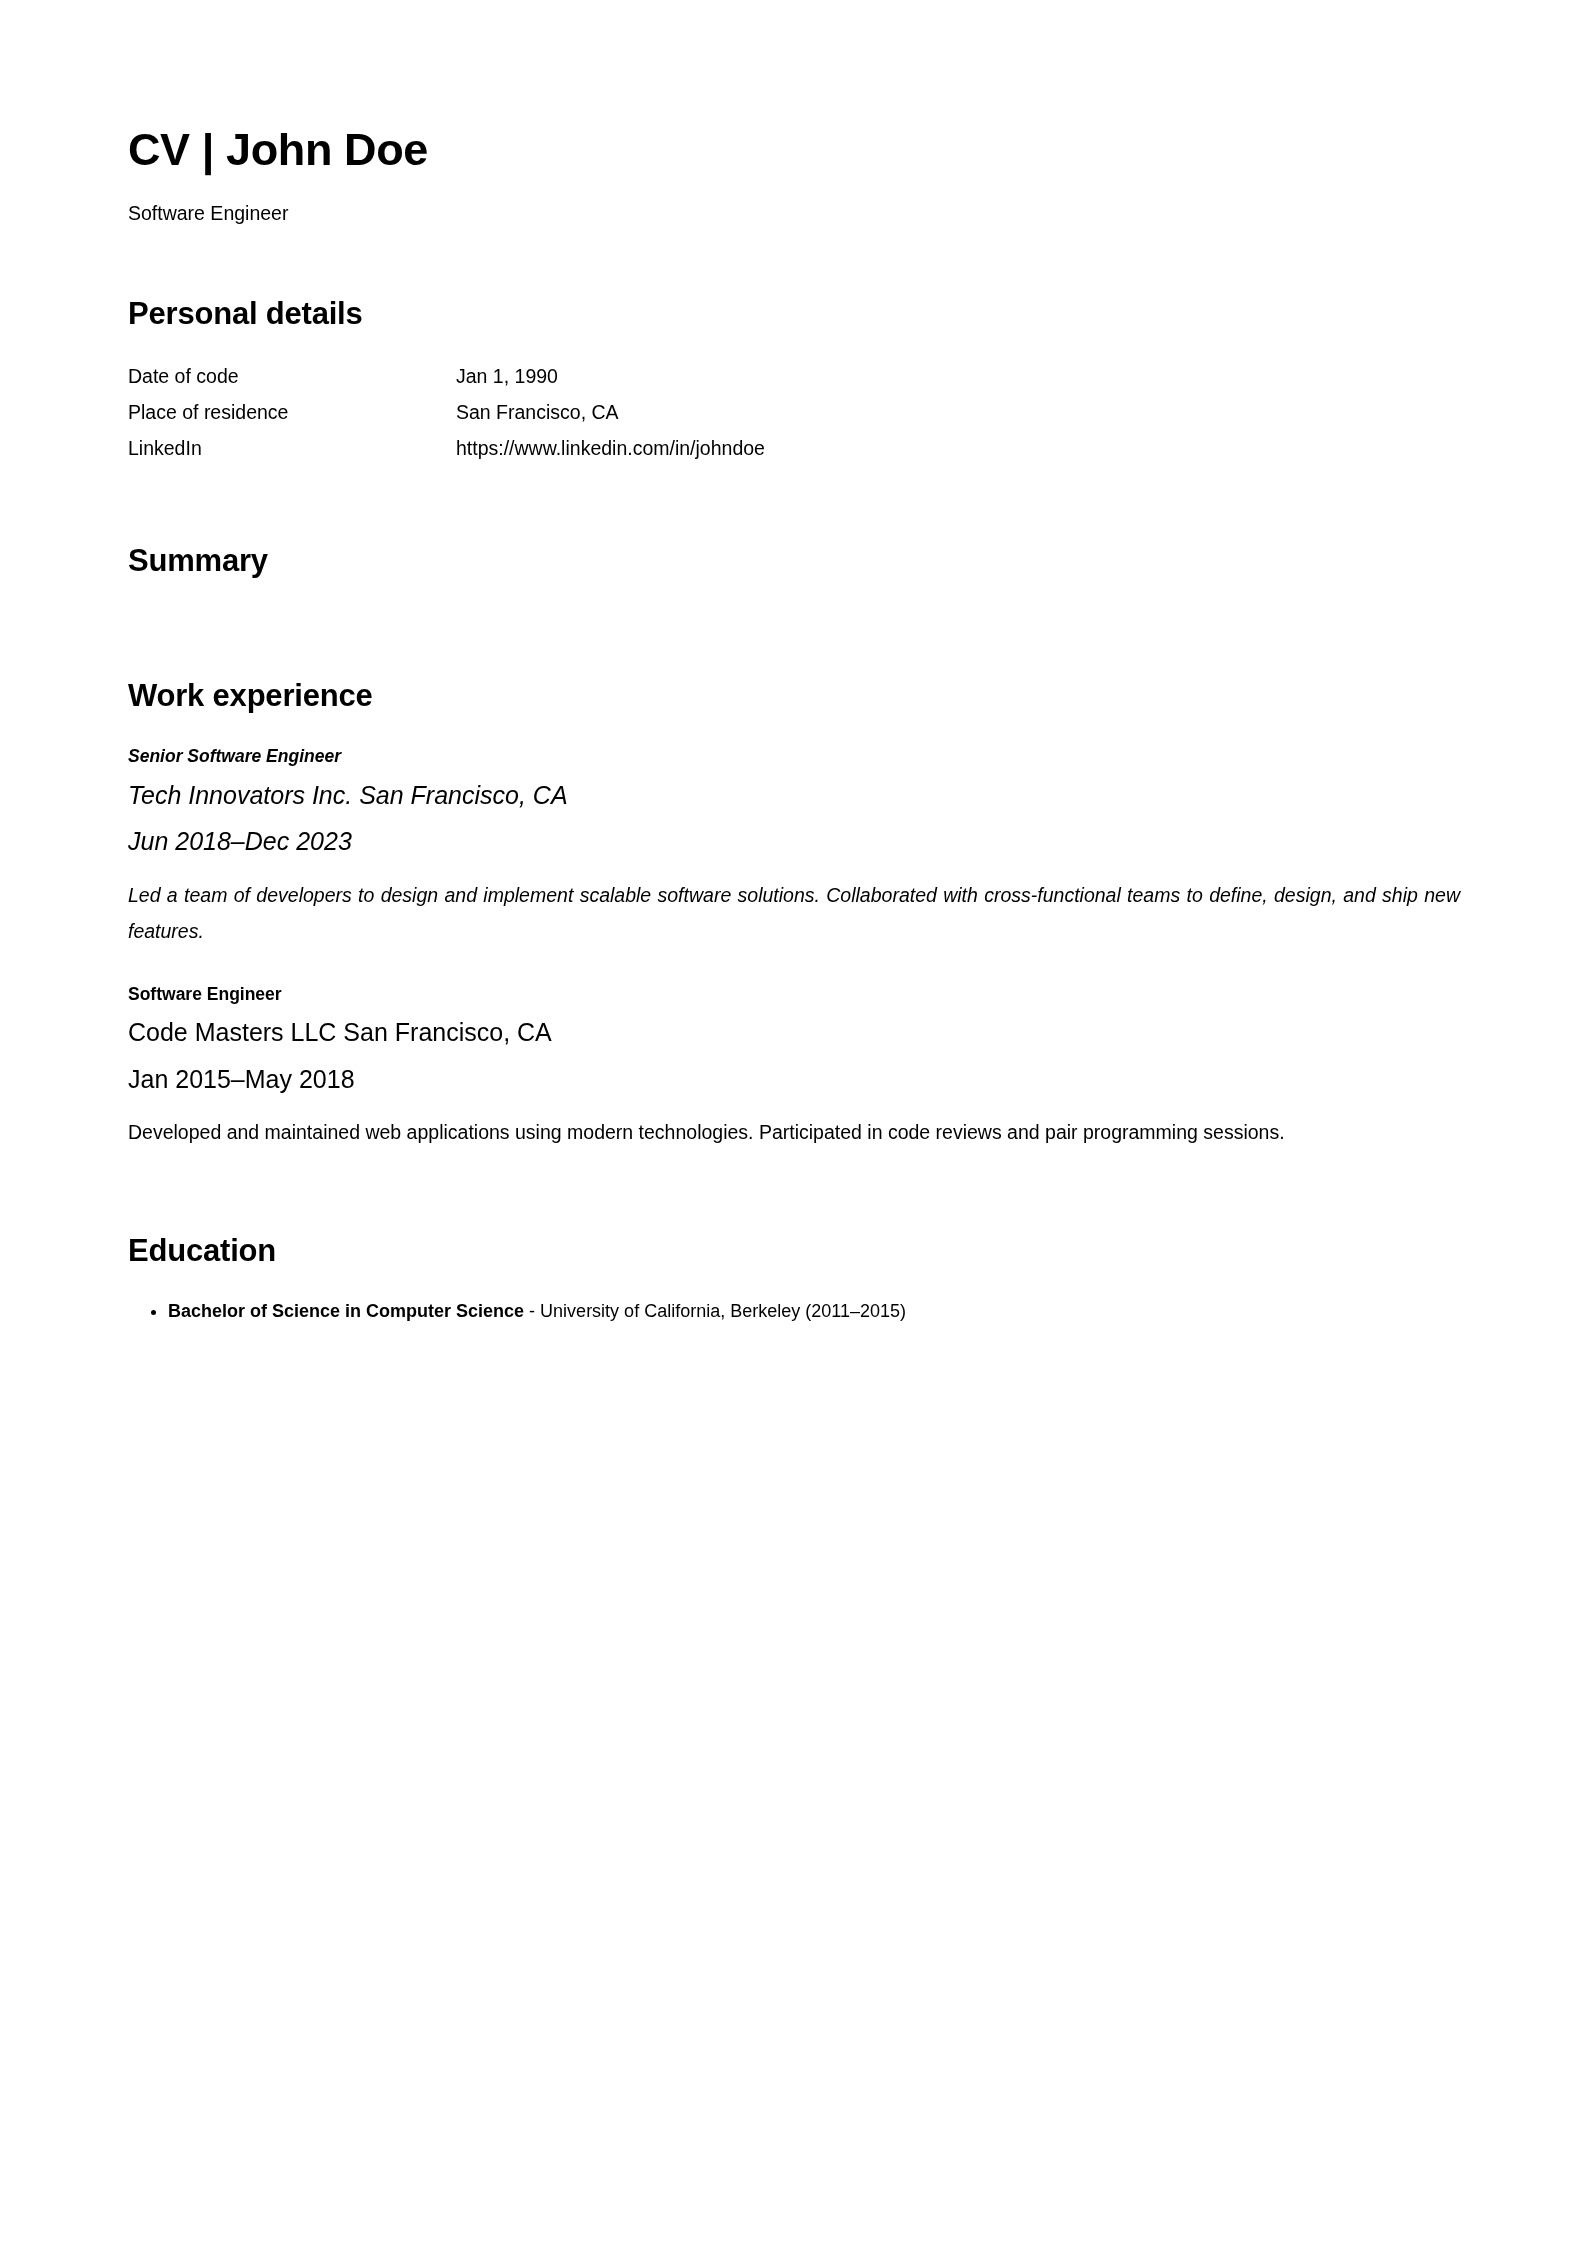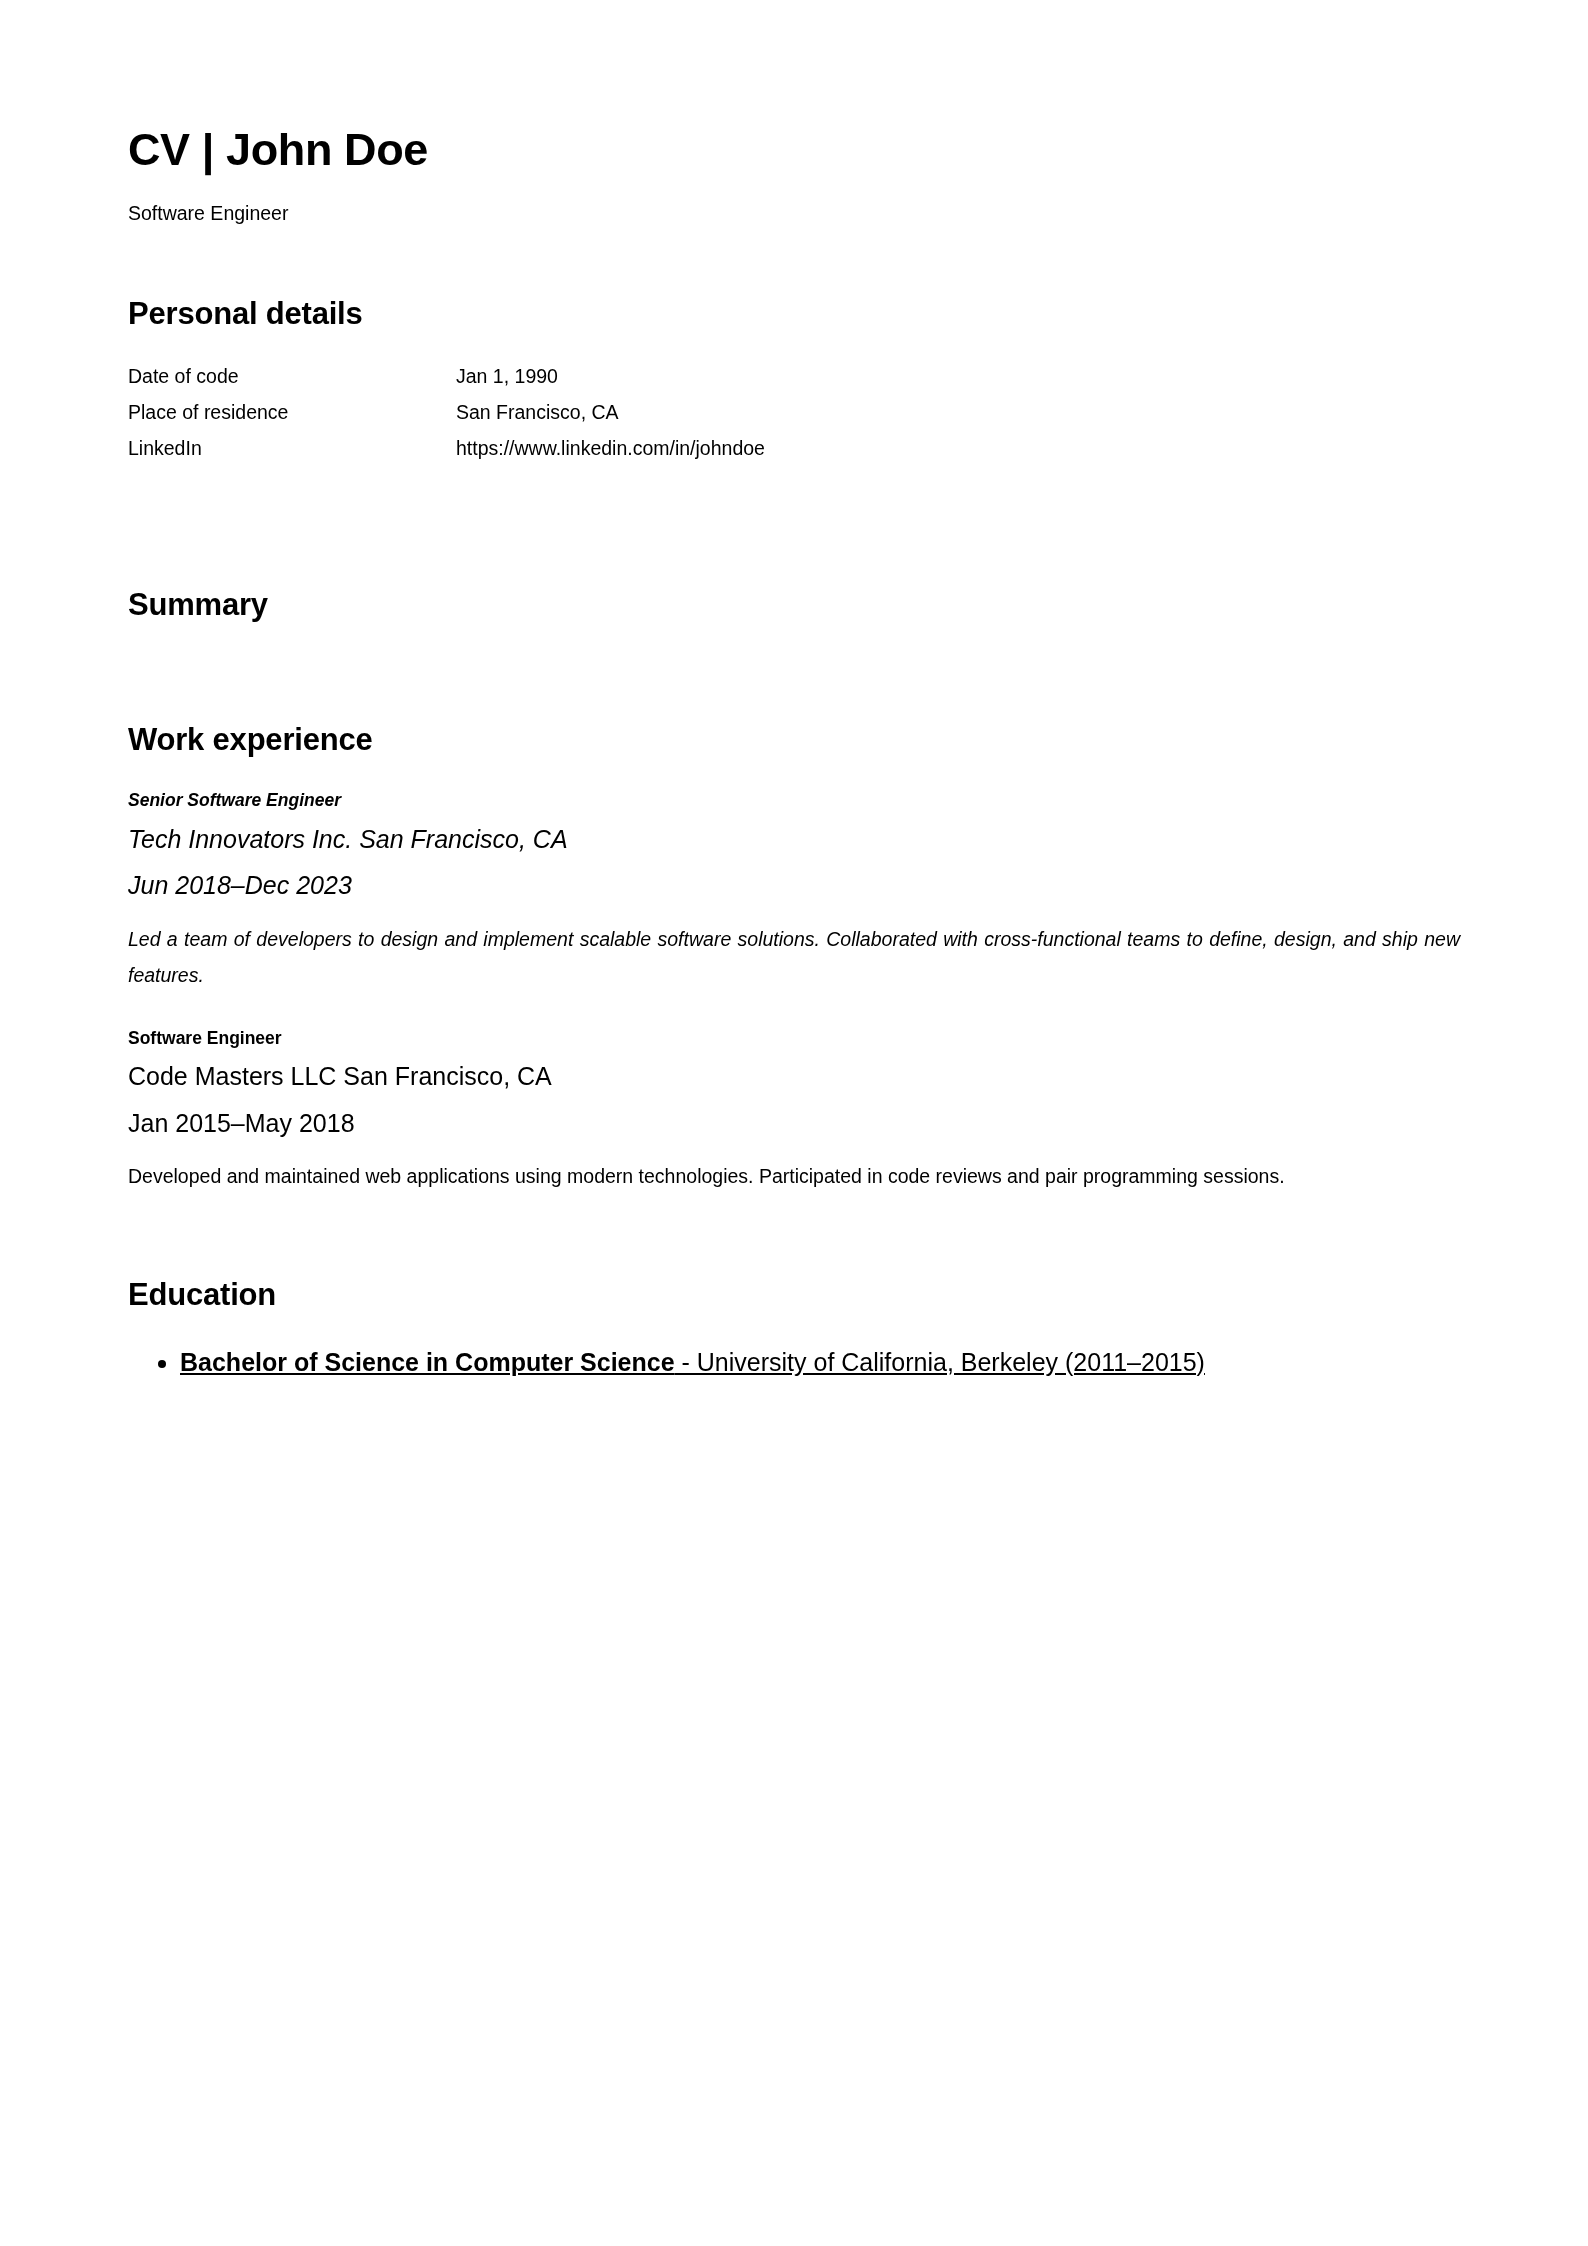--- a/index.html
+++ b/index.html
@@ -44,21 +44,21 @@
     margin: 0;
   }
   .section-heading {
     font-size: 31px;
     font-weight: bold;
     letter-spacing: -0.2px;
     line-height: 1.25;
     margin: 0;
   }
   .sec-gap-personal { margin-top: 66px; }
-  .sec-gap-summary  { margin-top: 120px; }
+  .sec-gap-summary  { margin-top: 76px; }
   .sec-gap-work     { margin-top: 96px; }
   .sec-gap-edu      { margin-top: 82px; }
 
   
   .details-table {
     border-collapse: collapse;
     margin-top: 24px;
     width: 100%;
   }
   .details-table td {
@@ -107,24 +107,23 @@
     margin: 12px 0 0 0;
   }
 
   
   .edu-list {
     list-style: disc;
     margin: 24px 0 0 0;
     padding-left: 40px;
   }
   .edu-list li {
-    font-size: 25px;
+    font-size: 18px;
     line-height: 1.85;
-    margin: 12px;
-    text-decoration: underline;
+    margin: 0;
   }
   .edu-degree {
     font-weight: bold;
   }
   .edu-rest {
     font-weight: normal;
   }
 </style>
 </head>
 <body>

